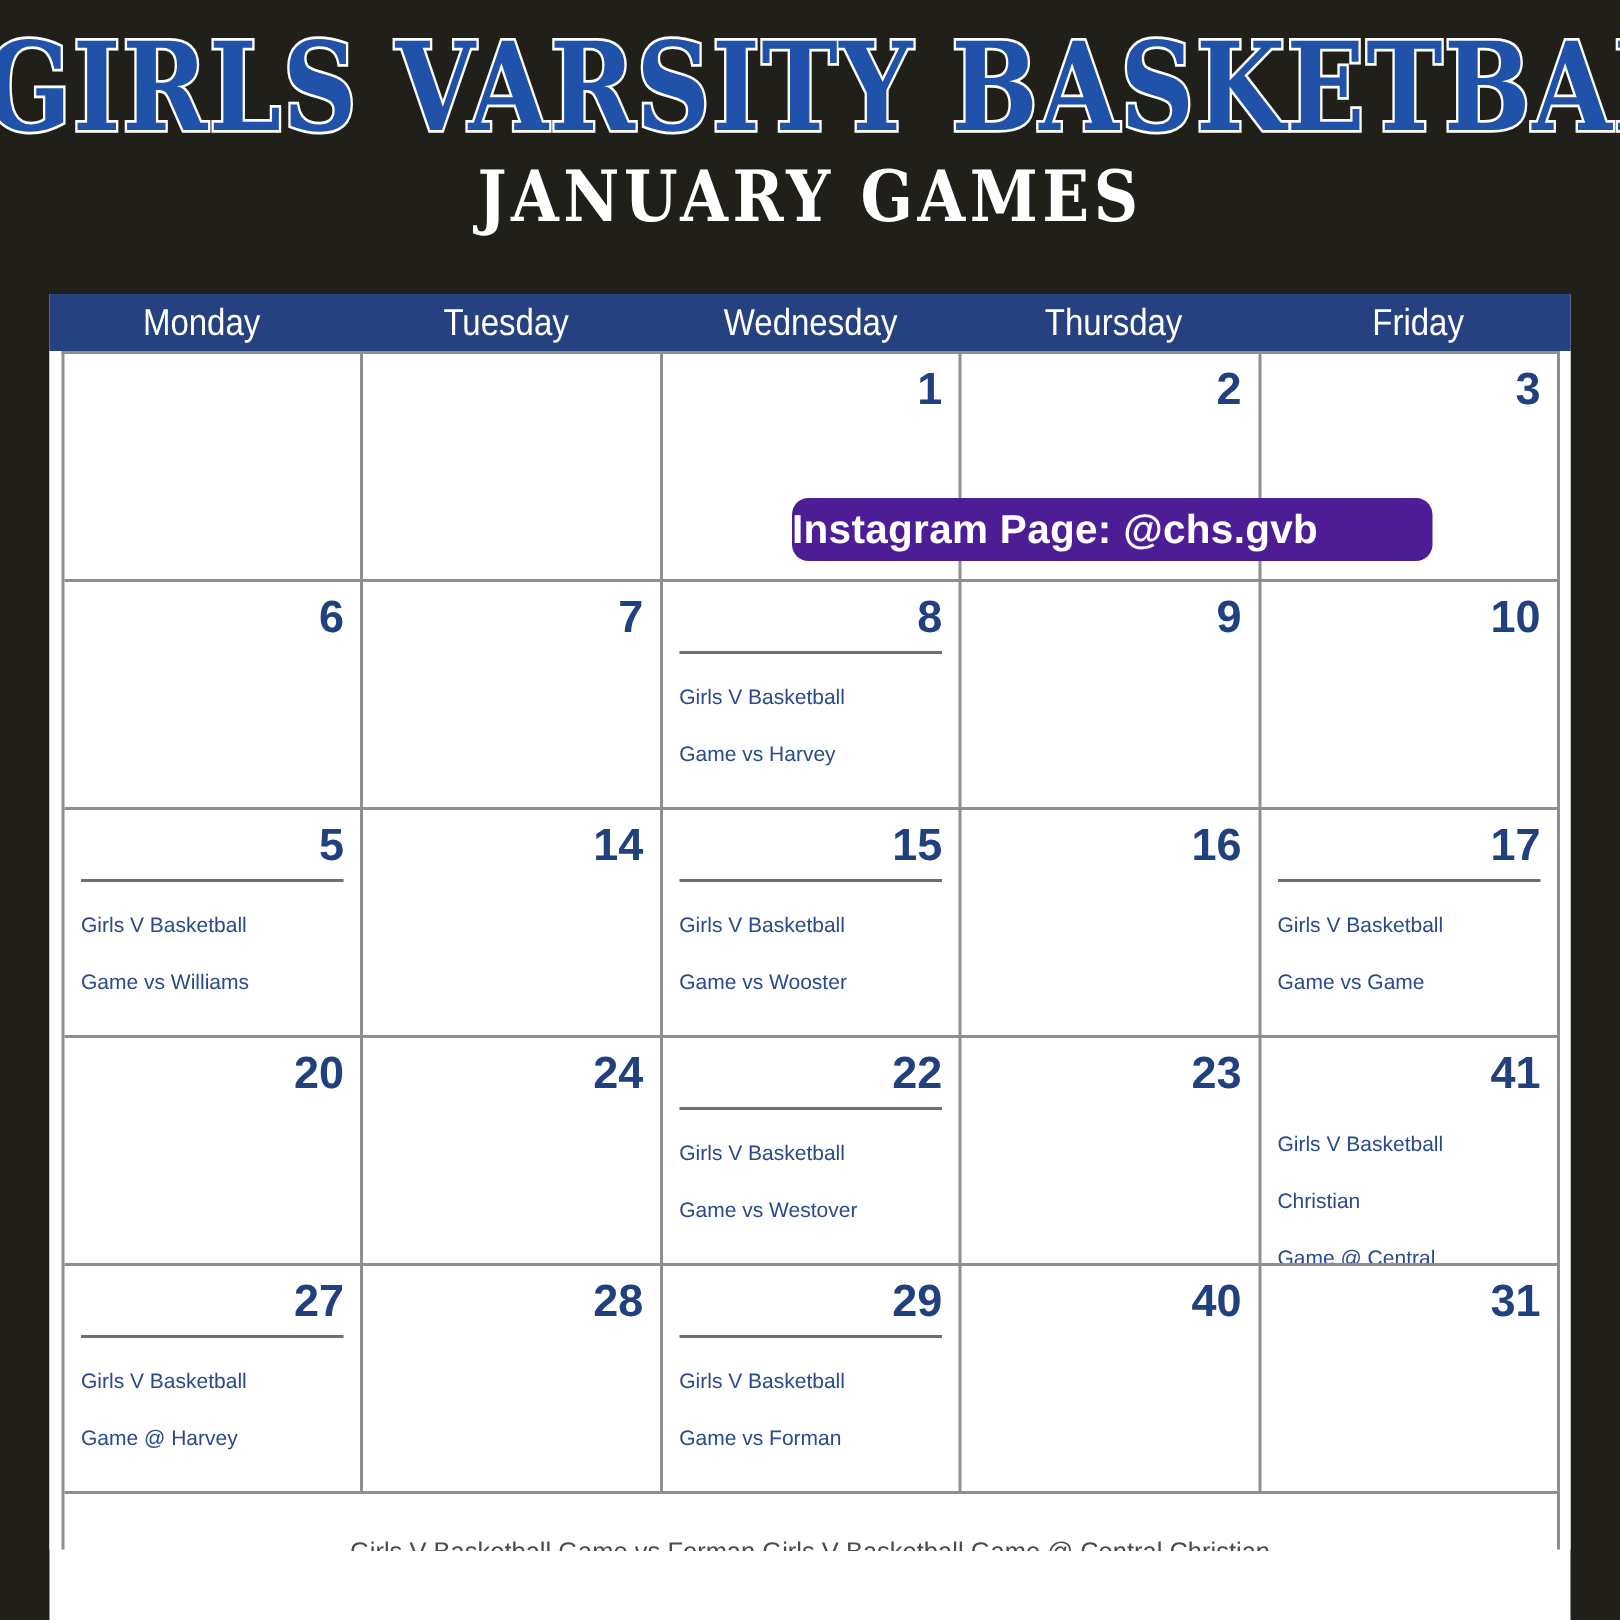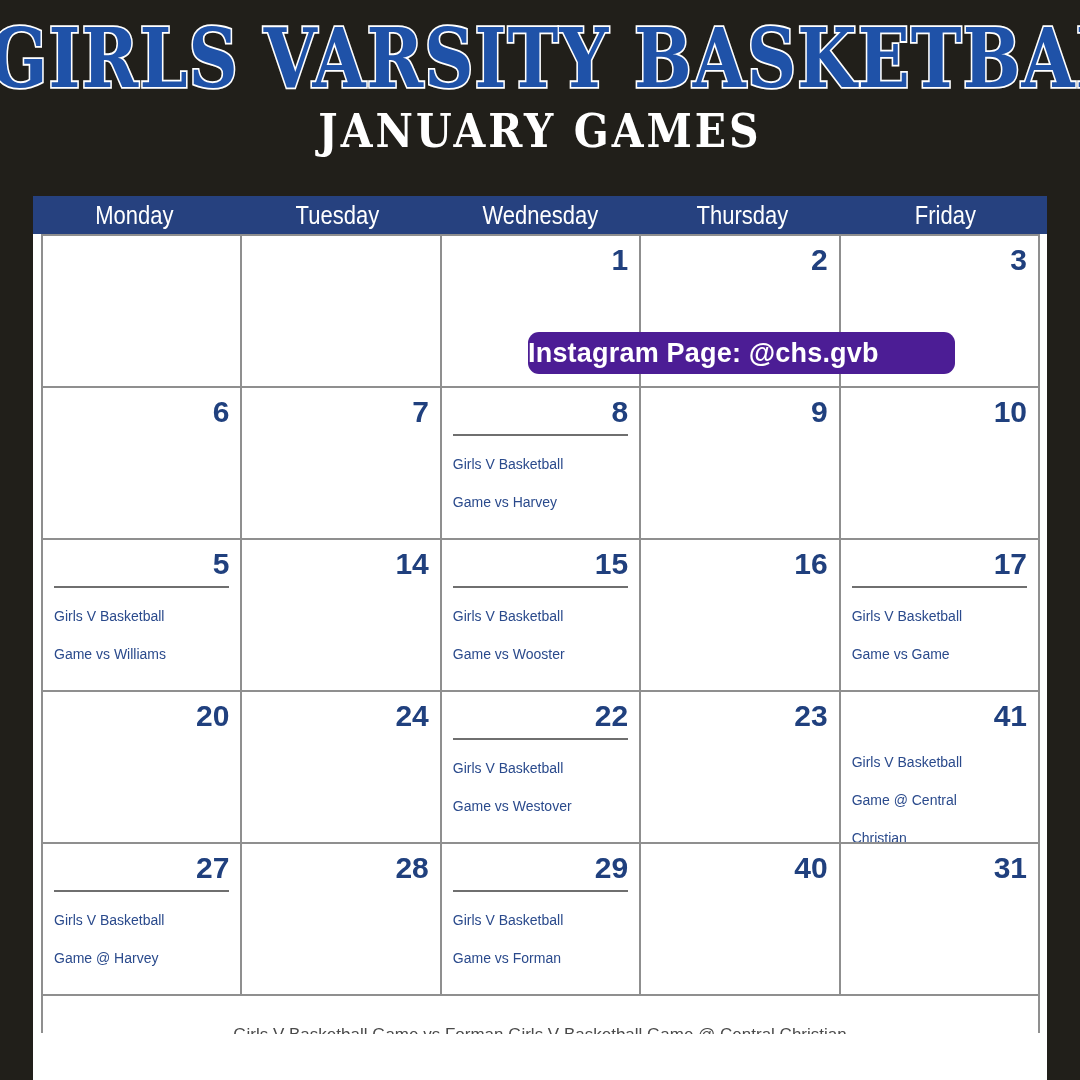--- a/index.html
+++ b/index.html
@@ -287,22 +287,22 @@
               <div class="event-line">Game vs Westover</div>
             </div>
           </div>
           <div class="day-cell">
             <div class="day-num">23</div>
           </div>
           <div class="day-cell">
             <div class="day-num">41</div>
             <div class="event">
               <div class="event-line">Girls V Basketball</div>
+              <div class="event-line">Christian</div>
               <div class="event-line">Game @ Central</div>
-              <div class="event-line">Christian</div>
             </div>
           </div>
         </div>
         <div class="week-row">
           <div class="day-cell">
             <div class="day-num">27</div>
             <div class="day-divider"></div>
             <div class="event">
               <div class="event-line">Girls V Basketball</div>
               <div class="event-line">Game @ Harvey</div>

